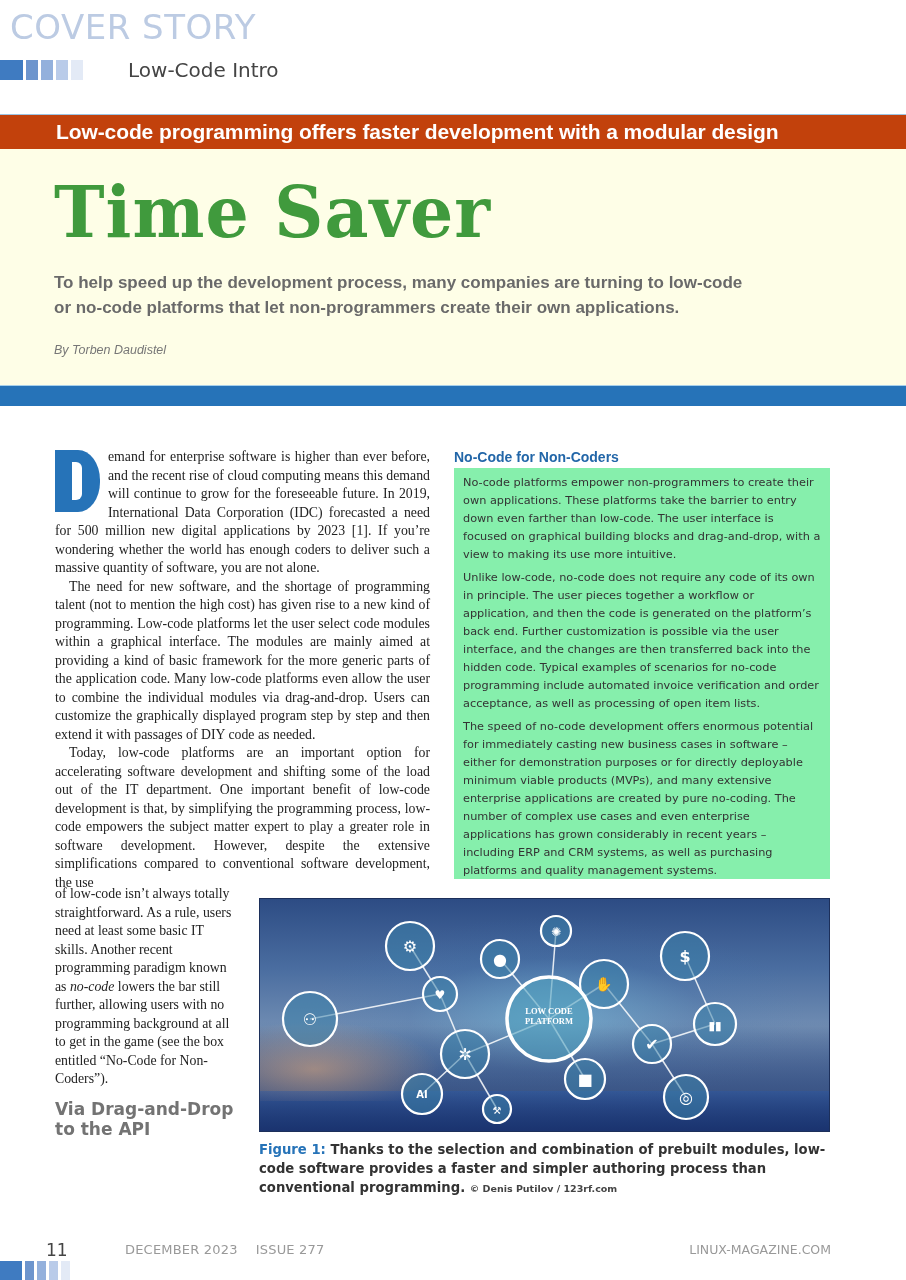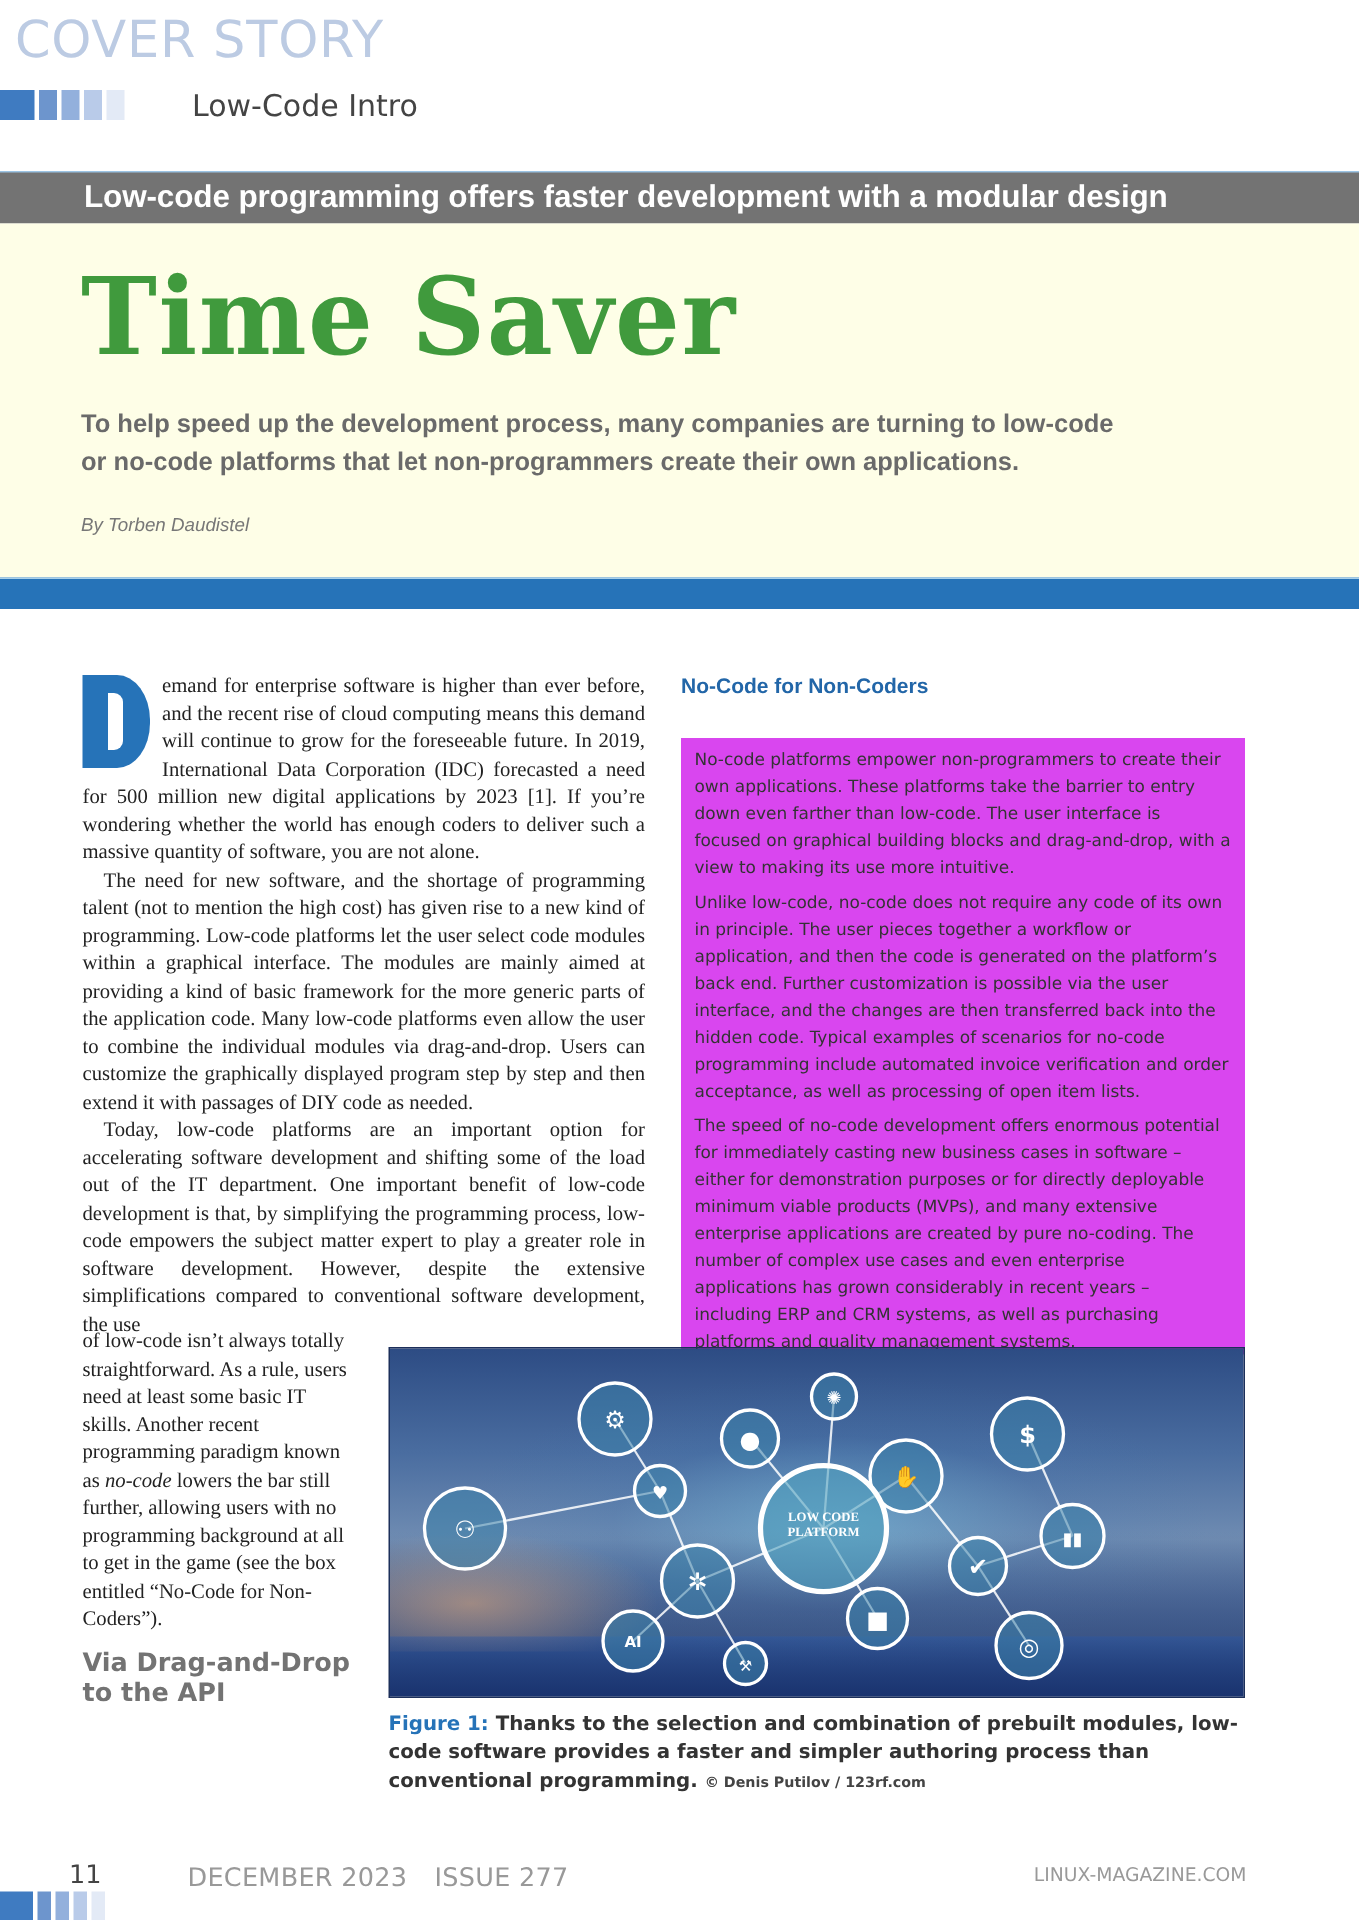--- a/index.html
+++ b/index.html
@@ -18,21 +18,21 @@
   .sq.s2 { width: 12px; background: #6d95cd; }
   .sq.s3 { width: 12px; background: #93b0dc; }
   .sq.s4 { width: 12px; background: #b9cbe9; }
   .sq.s5 { width: 12px; background: #e3eaf6; }
   .sub-text {
     margin-left: 5px; font-family: "DejaVu Sans", sans-serif; font-size: 20px; color: #444;
   }
 
   .banner {
     position: absolute; left: 0; top: 114px; width: 906px; height: 35px;
-    background: #737373; border-top: 1px solid #9cc4e4;
+    background: #c2410c; border-top: 1px solid #9cc4e4;
   }
   .banner-text {
     position: absolute; left: 56px; top: 5px;
     font-family: "Liberation Sans", sans-serif; font-weight: bold; font-size: 21px; color: #ffffff;
     letter-spacing: -0.1px;
   }
   .cream {
     position: absolute; left: 0; top: 149px; width: 906px; height: 236px; background: #fefee7;
   }
   .headline {
@@ -79,21 +79,21 @@
   .subhead {
     font-family: "DejaVu Sans", sans-serif; font-weight: bold; font-size: 17px; line-height: 20px;
     color: #737373; margin-top: 10px; margin-bottom: 1px;
   }
 
   .sidebar-title {
     position: absolute; left: 454px; top: 449px;
     font-family: "Liberation Sans", sans-serif; font-weight: bold; font-size: 14px; color: #2266a8; text-align: center;
   }
   .sidebar-box {
-    position: absolute; left: 454px; top: 492px; width: 376px; height: 411px; background: #d946ef;
+    position: absolute; left: 454px; top: 468px; width: 376px; height: 411px; background: #86efac;
     padding: 6px 9px 0 9px;
     font-family: "DejaVu Sans", sans-serif; font-size: 11.3px; line-height: 18px; color: #333;
   }
   .sidebar-box p { margin-bottom: 5px; }
 
   .figure {
     position: absolute; left: 259px; top: 898px; width: 571px; height: 234px;
     background: linear-gradient(180deg, #2d4c84 0%, #4a6da0 30%, #6f8cb2 55%, #3f5f98 80%, #25407a 100%);
     overflow: hidden; border: 1px solid #1c2f5a;
   }
@@ -125,21 +125,21 @@
   }
   .caption .fig-label { color: #2673b8; }
   .caption .credit { font-size: 9.5px; font-weight: bold; color: #444; }
 
   .footer-page {
     position: absolute; left: 46px; top: 1240px;
     font-family: "DejaVu Sans", sans-serif; font-size: 17px; color: #444;
   }
   .footer-issue {
     position: absolute; left: 125px; top: 1242px;
-    font-family: "DejaVu Sans", sans-serif; font-size: 17px; color: #999; letter-spacing: 0.2px;
+    font-family: "DejaVu Sans", sans-serif; font-size: 13px; color: #999; letter-spacing: 0.2px;
   }
   .footer-issue span + span { margin-left: 18px; }
   .footer-site {
     position: absolute; right: 75px; top: 1242px;
     font-family: "DejaVu Sans", sans-serif; font-size: 12.5px; color: #999;
   }
   .footer-squares { position: absolute; left: 0; top: 1261px; display: flex; gap: 3px; }
   .footer-squares .sq { height: 19px; }
   .footer-squares .s1 { width: 22px; }
   .footer-squares .s2, .footer-squares .s3, .footer-squares .s4, .footer-squares .s5 { width: 9px; }

